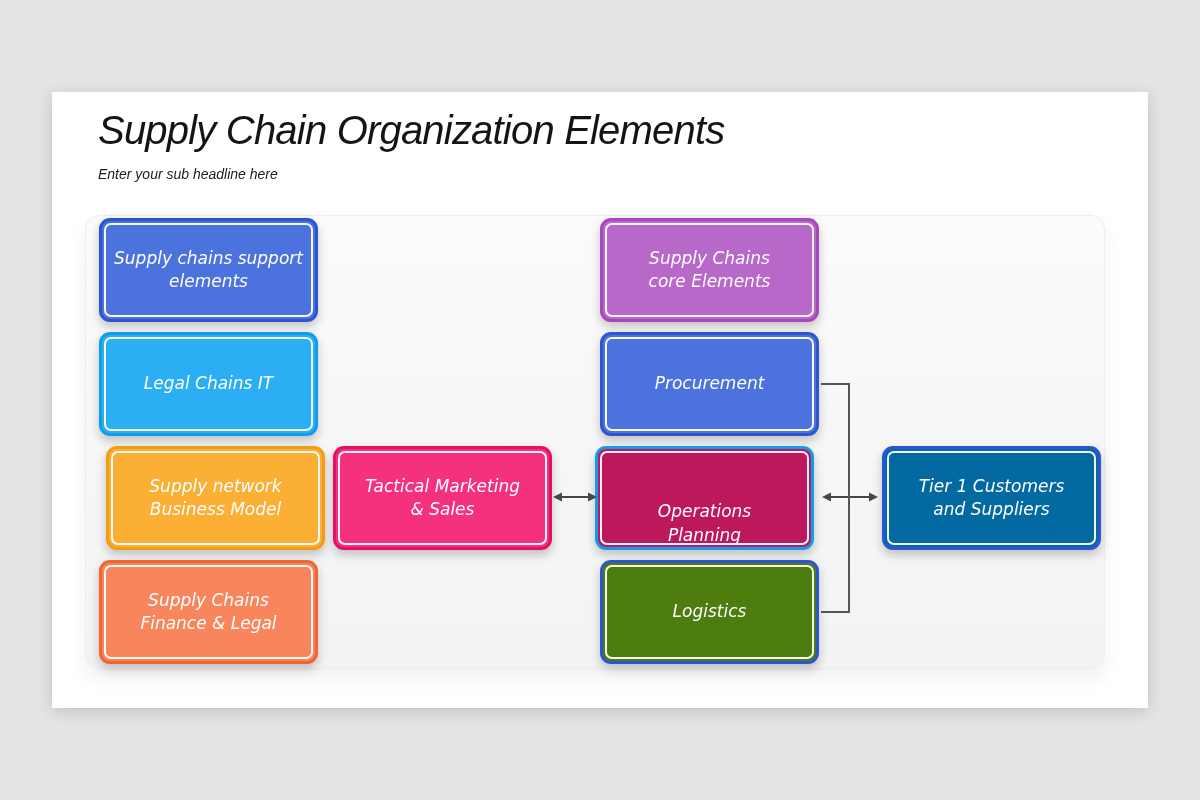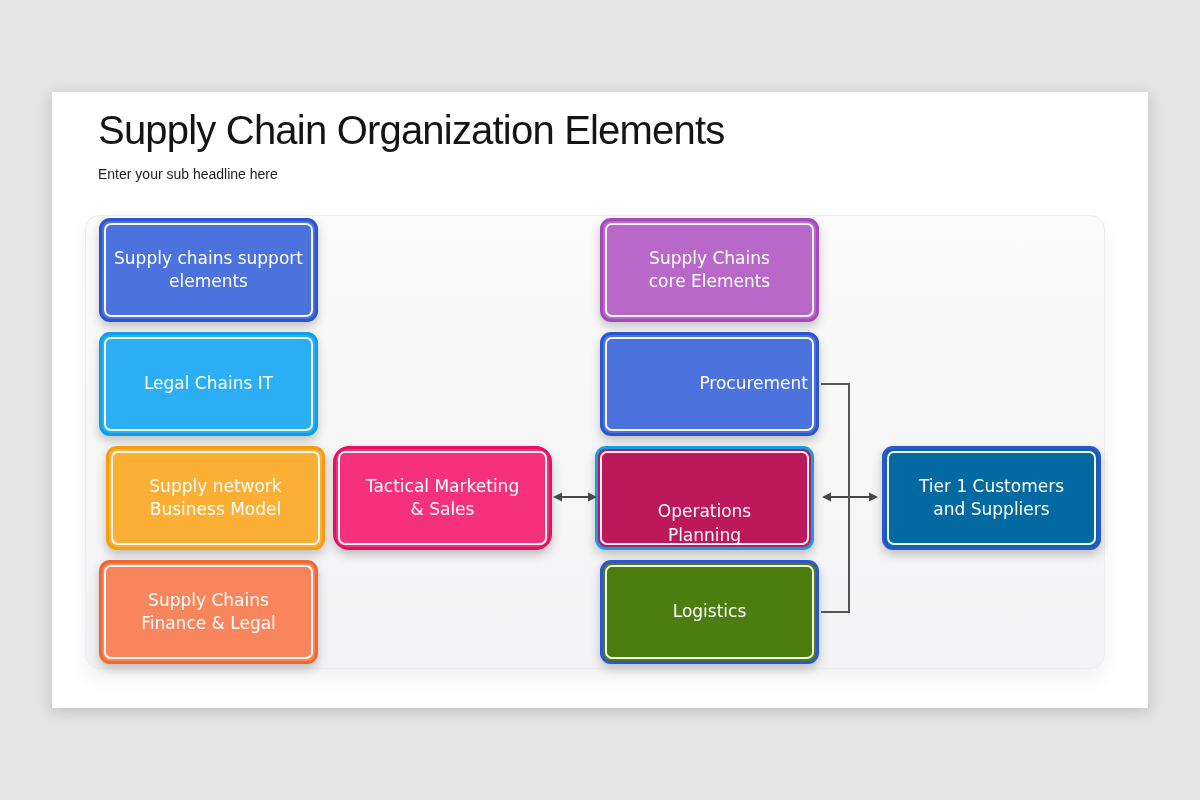--- a/index.html
+++ b/index.html
@@ -1,17 +1,17 @@
 <!DOCTYPE html>
 <html><head>
 <meta charset="utf-8">
 <style>
   html,body{margin:0;padding:0;width:1200px;height:800px;overflow:hidden;}
   body{font-family:"Liberation Sans",sans-serif;background:#e4e4e5;}
-  #stage{position:relative;width:1200px;height:800px;}
+  #stage{position:relative;width:1200px;height:800px;font-style:italic;}
   .slide{
     position:absolute;left:52px;top:92px;width:1096px;height:616px;
     background:#ffffff;box-shadow:0 3px 14px rgba(0,0,0,0.16);
   }
   .slide-title{
     position:absolute;left:46px;top:16px;margin:0;
     font-size:40px;font-weight:500;letter-spacing:-0.8px;color:#141414;
     font-family:"Liberation Sans",sans-serif;white-space:nowrap;
   }
   .slide-subtitle{
@@ -61,29 +61,29 @@
         <span class="node-label">Legal Chains IT</span>
       </div>
       <div class="node" style="left: 106px; top: 446px; background: rgb(251, 175, 52); border-color: rgb(244, 157, 18);">
         <span class="node-label">Supply network
 Business Model</span>
       </div>
       <div class="node" style="left: 99px; top: 560px; background: rgb(249, 133, 93); border-color: rgb(242, 101, 47);">
         <span class="node-label">Supply Chains
 Finance &amp; Legal</span>
       </div>
-      <div class="node" style="left: 333px; top: 446px; background: rgb(245, 49, 126); border-color: rgb(230, 15, 100); border-radius: 16px;">
+      <div class="node" style="left: 333px; top: 446px; background: rgb(245, 49, 126); border-color: rgb(230, 15, 100);">
         <span class="node-label">Tactical Marketing
 &amp; Sales</span>
       </div>
       <div class="node" style="left: 600px; top: 218px; background: rgb(183, 104, 200); border-color: rgb(167, 71, 189);">
         <span class="node-label">Supply Chains
 core Elements</span>
       </div>
-      <div class="node" style="left: 600px; top: 332px; background: rgb(76, 114, 222); border-color: rgb(44, 85, 212); justify-content: flex-end;">
+      <div class="node" style="left: 600px; top: 332px; background: rgb(76, 114, 222); border-color: rgb(44, 85, 212);">
         <span class="node-label">Procurement</span>
       </div>
       <div class="node" style="left: 595px; top: 446px; background: #be185d; border-color: rgb(13, 158, 236); align-items: flex-end;">
         <span class="node-label">Operations
 Planning</span>
       </div>
       <div class="node" style="left: 600px; top: 560px; background: #4d7c0f; border-color: rgb(44, 85, 212);">
         <span class="node-label">Logistics</span>
       </div>
       <div class="node" style="left: 882px; top: 446px; background: #0369a1; border-color: rgb(44, 85, 212);">

